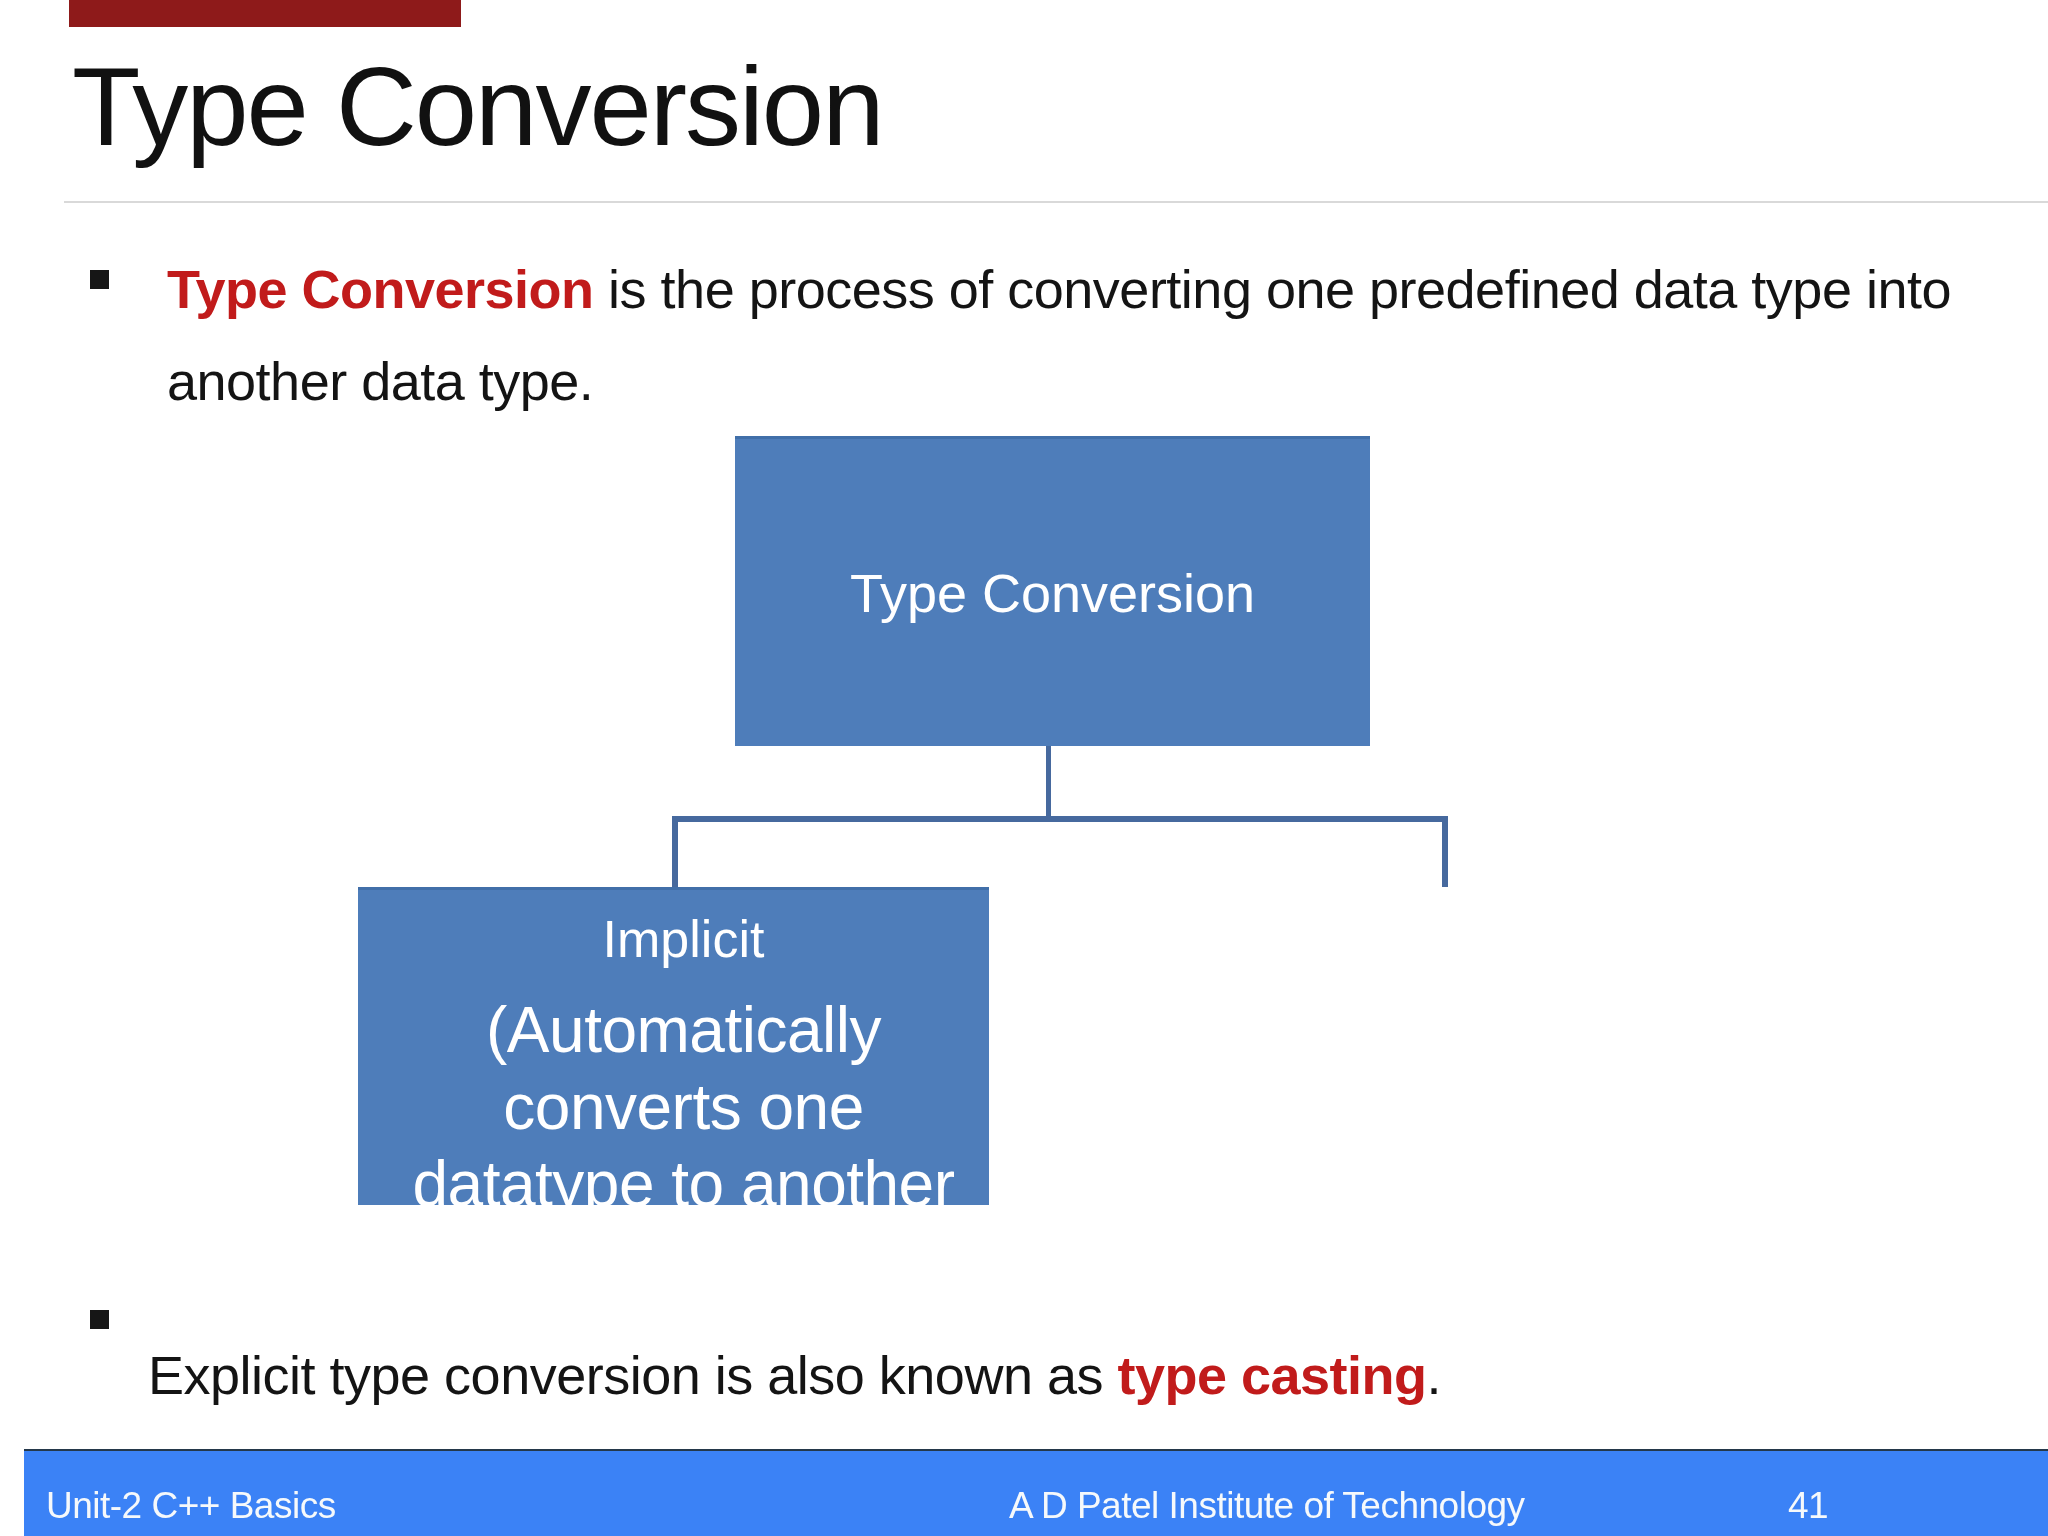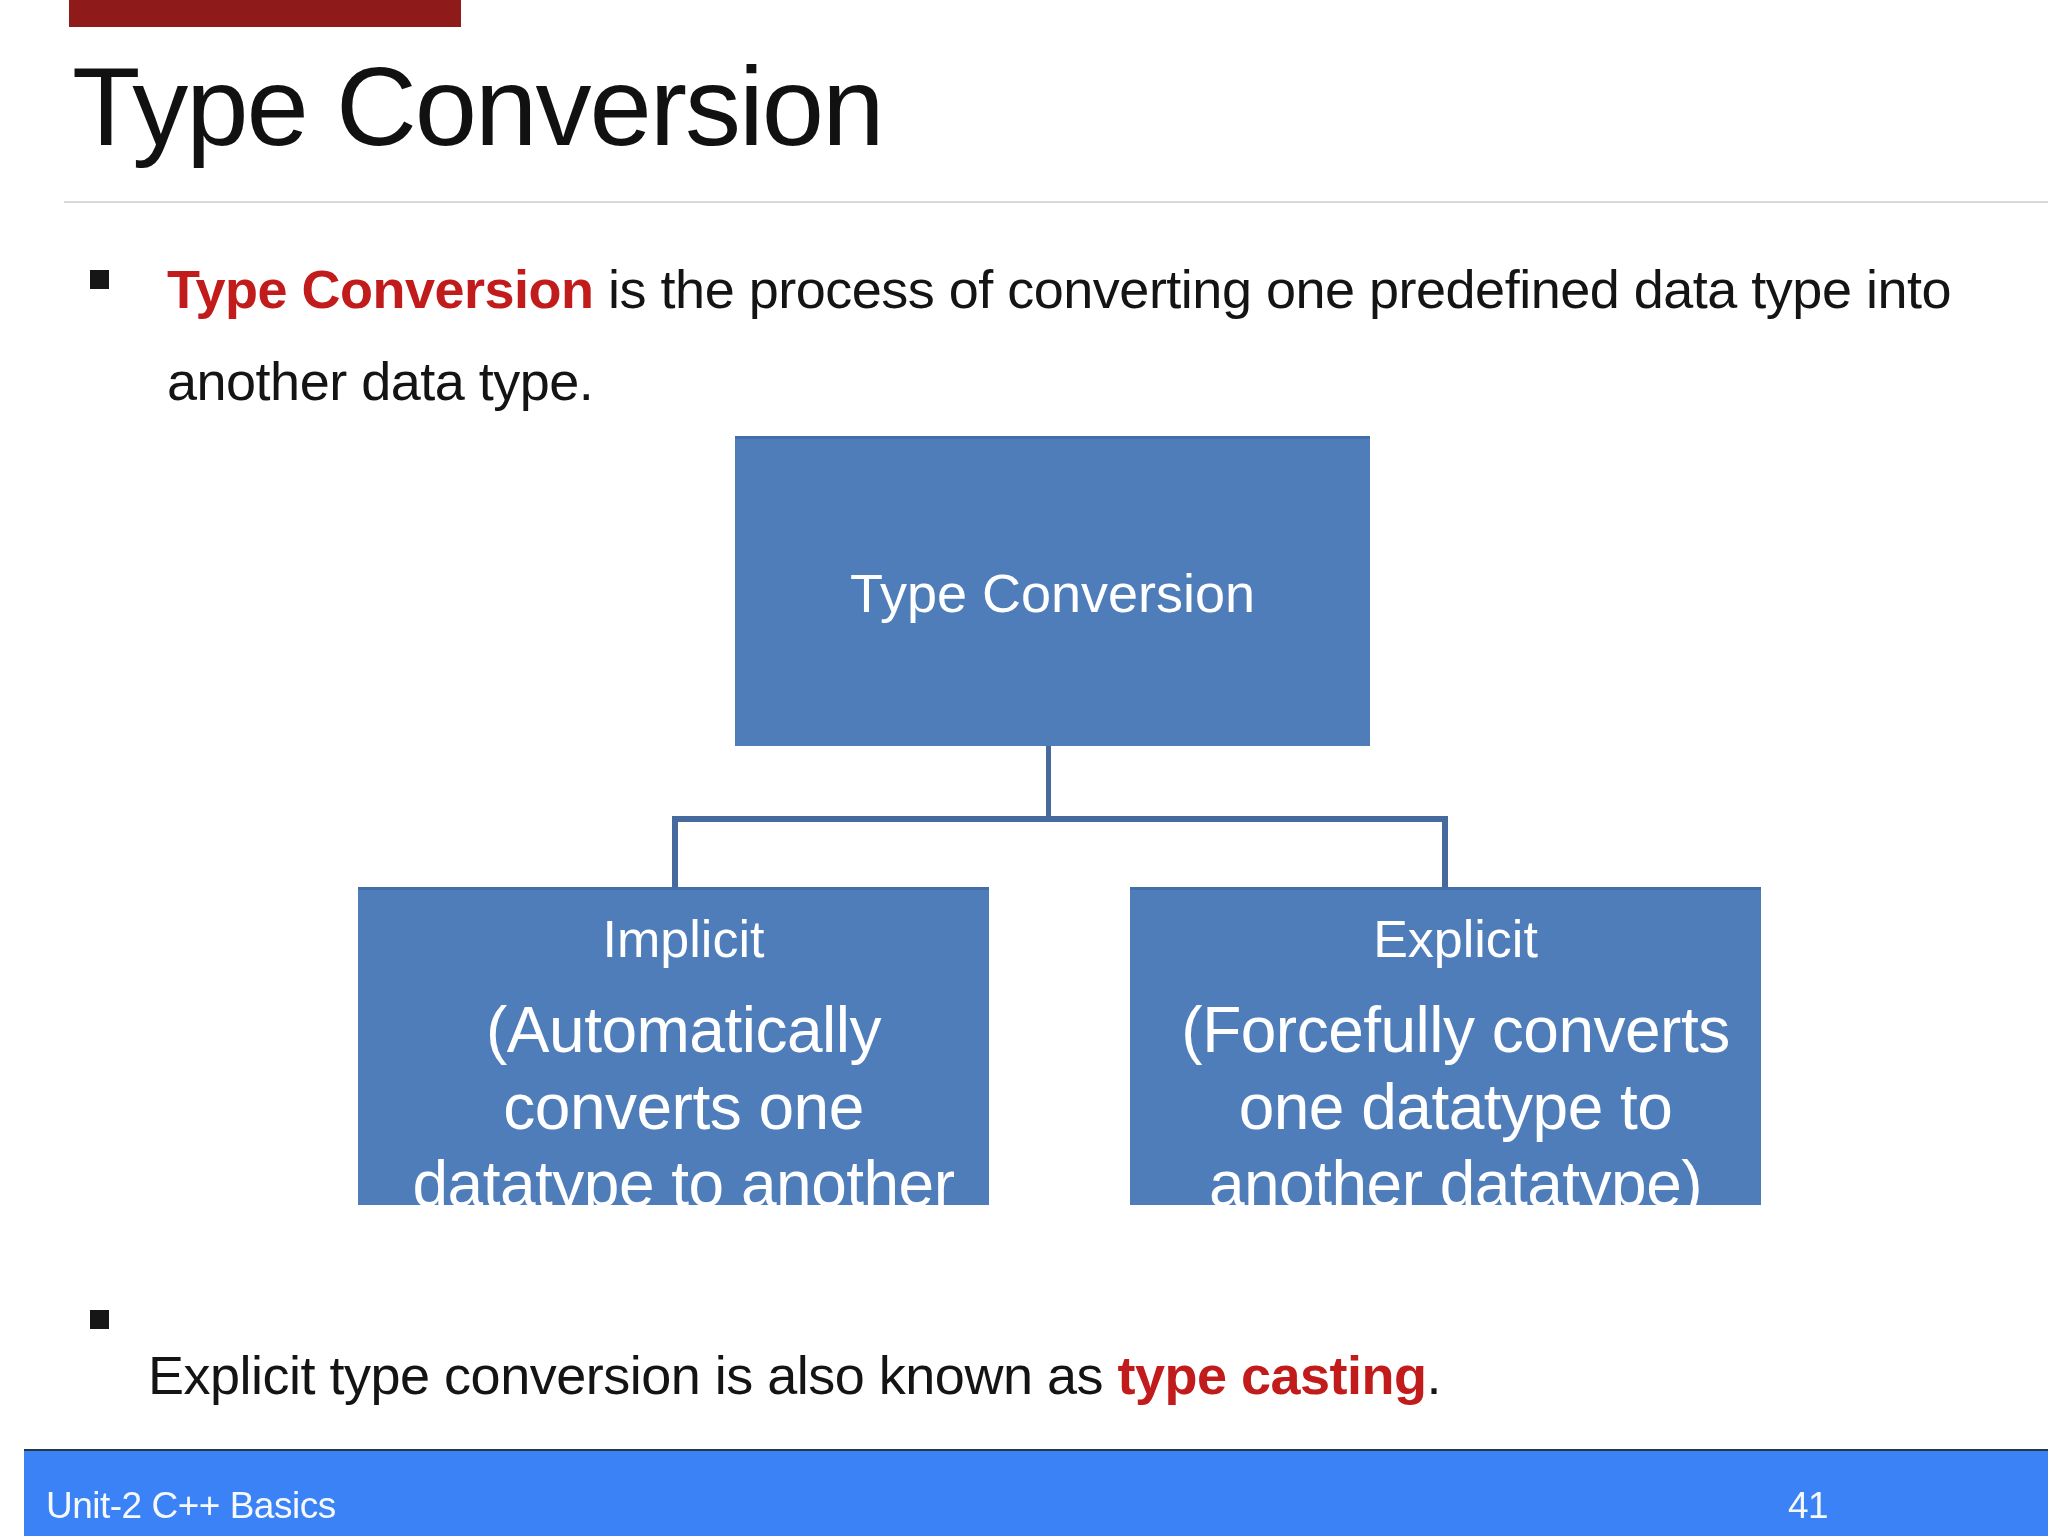--- a/index.html
+++ b/index.html
@@ -77,28 +77,25 @@
   <div class="connector conn-stem"></div>
   <div class="connector conn-hbar"></div>
   <div class="connector conn-drop-left"></div>
   <div class="connector conn-drop-right"></div>
 
   <div class="box box-child box-left">
     <div class="box-title">Implicit</div>
     <div class="box-desc">(Automatically converts one datatype to another datatype)</div>
   </div>
 
-  <div class="box box-child box-right">
-    <div class="box-title">Explicit</div>
-    <div class="box-desc">(Forcefully converts one datatype to another datatype)</div>
-  </div>
 
   <div class="bullet bullet2">
     <span class="marker"></span>
     <p class="btext"><span>Explicit type conversion is also known as </span><span class="red">type casting</span><span>.</span></p>
   </div>
 
   <div class="footer">
     <span class="footer-left">Unit-2 C++ Basics</span>
+    <span class="footer-center">A D Patel Institute of Technology</span>
     <span class="footer-page">41</span>
   </div>
 
 </div>
 
 </body></html>

